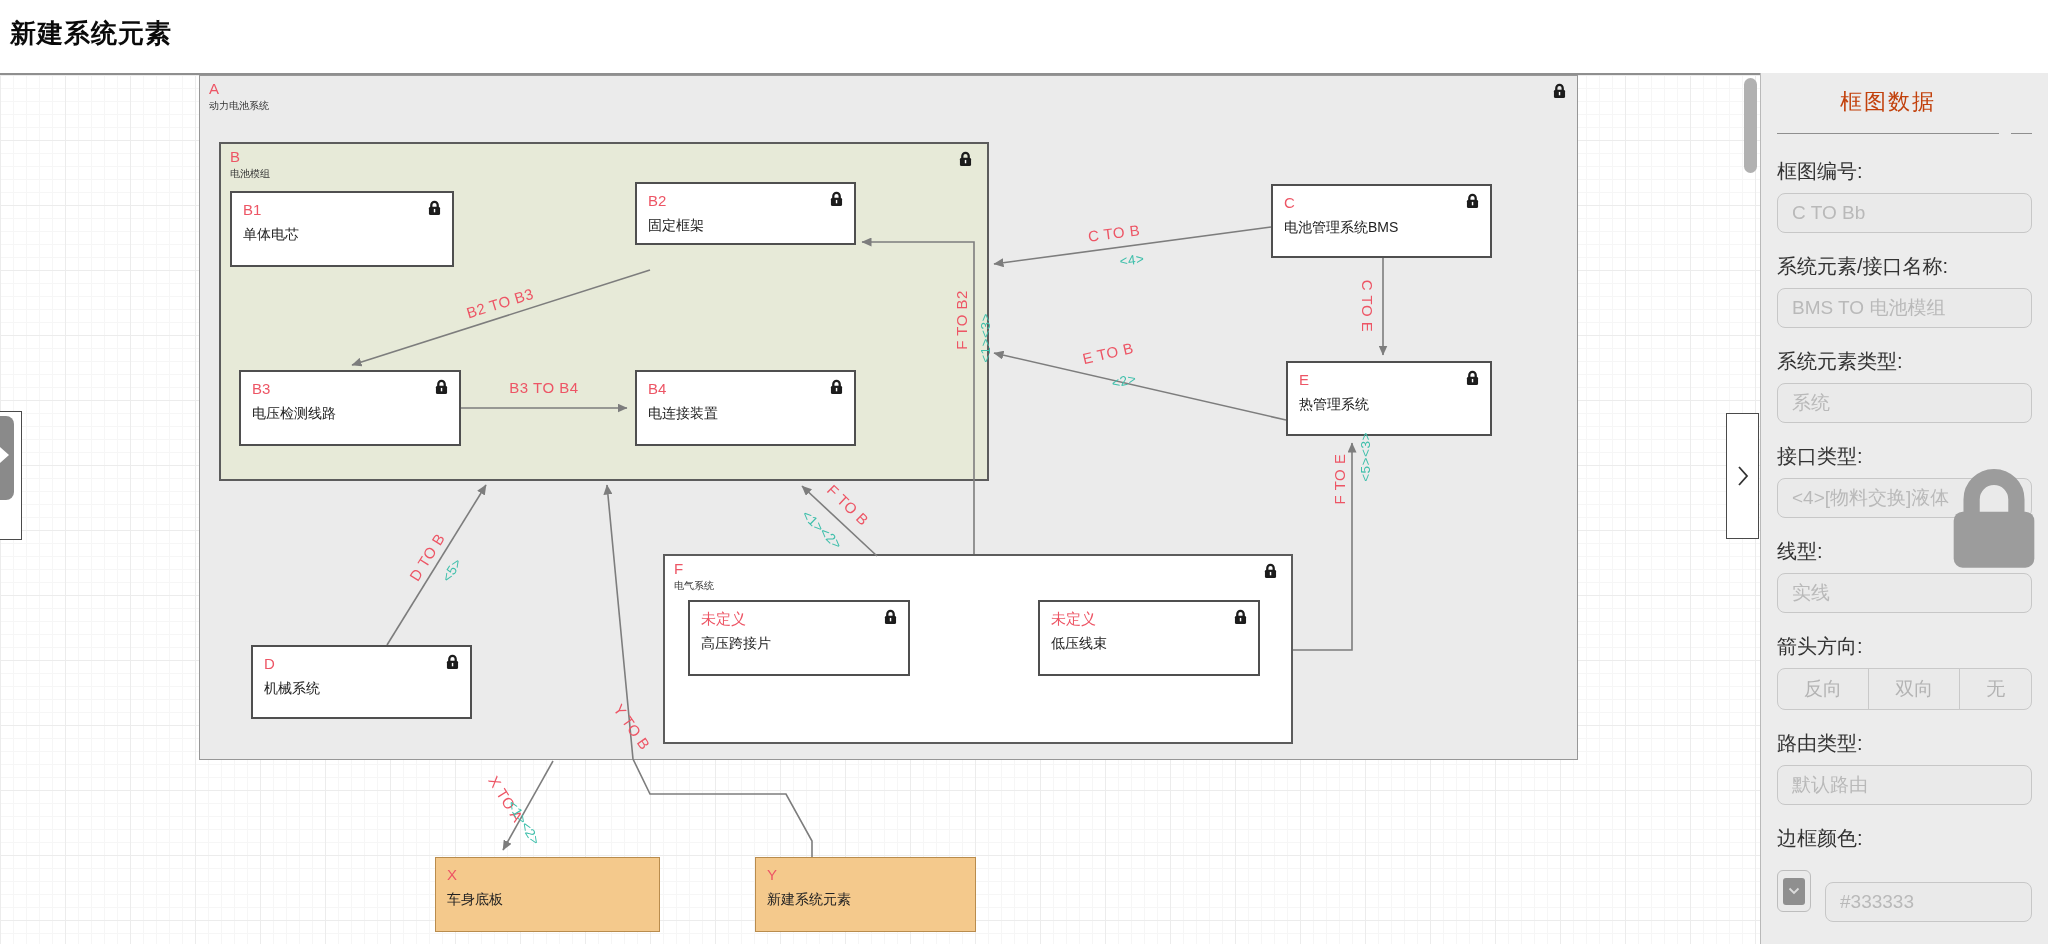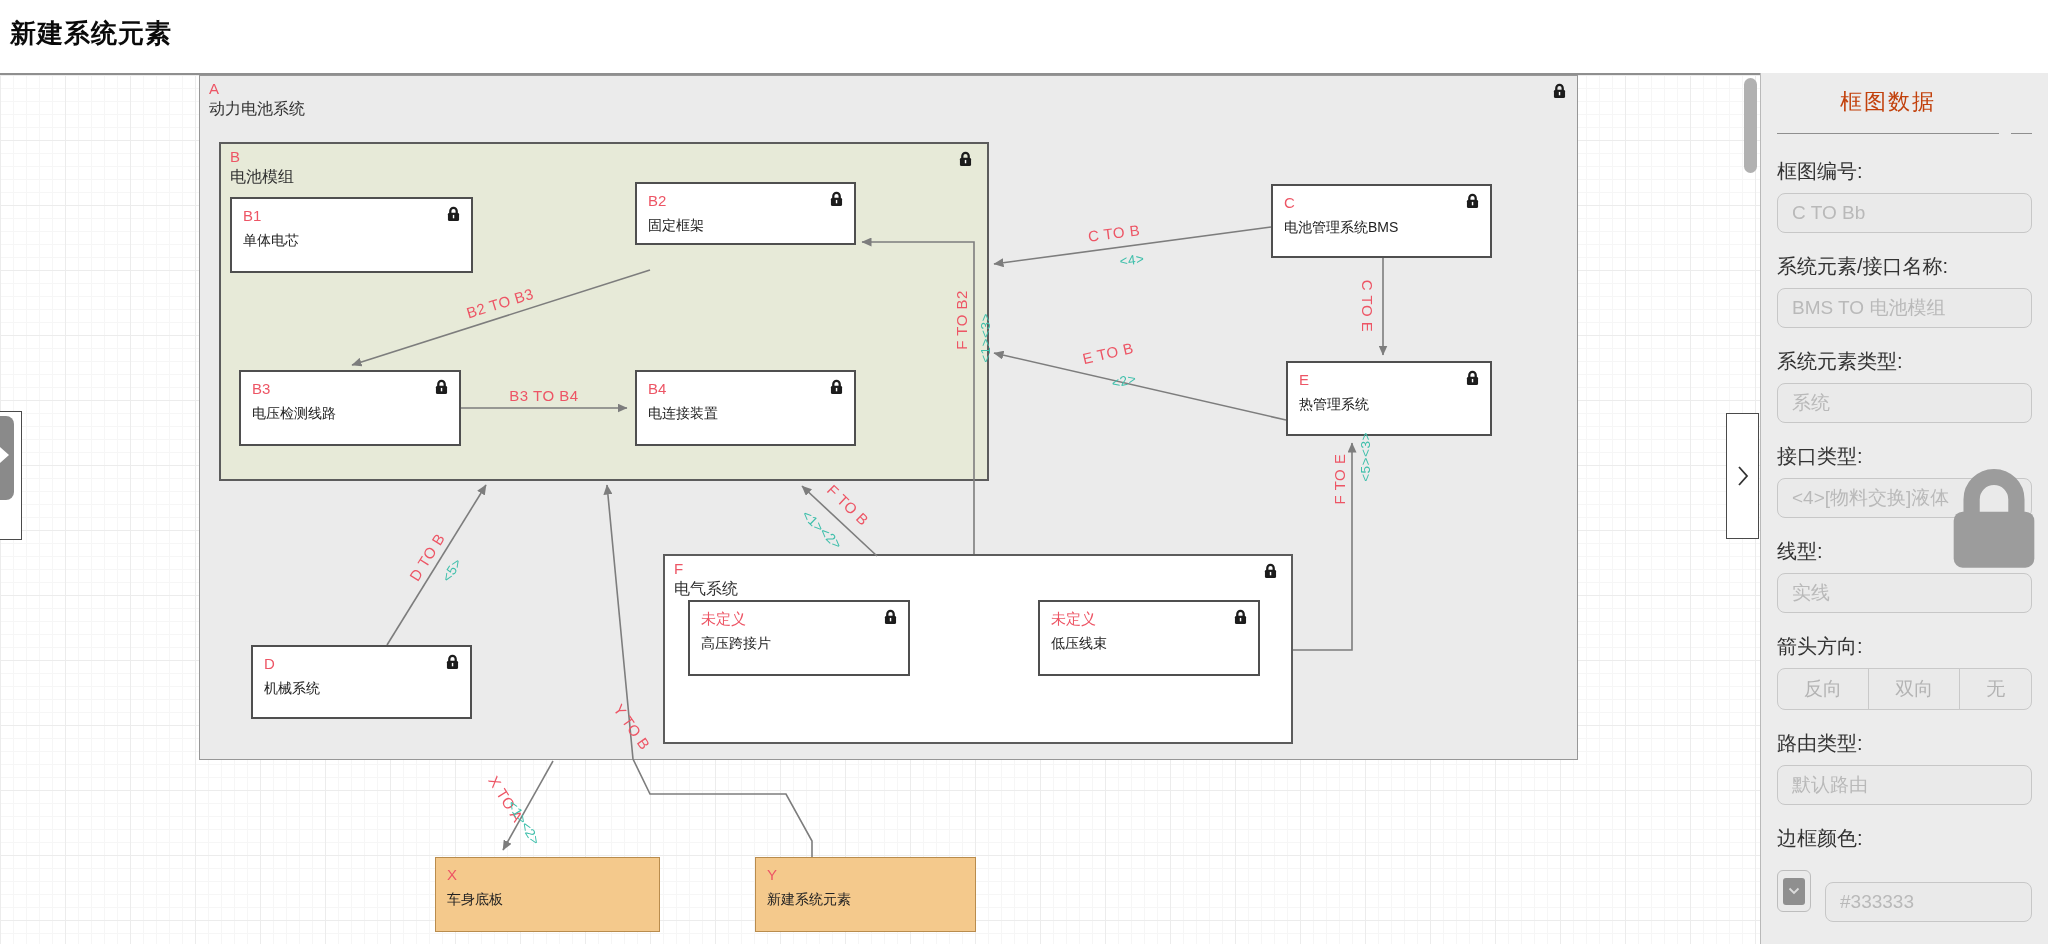--- a/index.html
+++ b/index.html
@@ -25,21 +25,21 @@
   }
   .node{position:absolute;box-sizing:border-box;}
   .container-a{background:#ebebeb;border:1.5px solid #979797;}
   .container-b{background:#e7ead8;border:2px solid #5c5c5c;}
   .container-f{background:#ffffff;border:2px solid #5c5c5c;}
   .leaf{background:#ffffff;border:2px solid #4f4f4f;}
   .orange{background:#f4c98c;border:1.5px solid #b98c4d;}
   .nid{position:absolute;top:8px;left:11px;font-size:15px;color:#ed5565;}
   .nname{position:absolute;top:33px;left:11px;font-size:14px;color:#222;}
   .cid{position:absolute;top:4px;left:9px;font-size:15px;color:#ed5565;}
-  .cname{position:absolute;top:23px;left:9px;font-size:16px;color:#333;}
+  .cname{position:absolute;top:23px;left:9px;font-size:10px;color:#333;}
   .lock{position:absolute;top:7px;right:9px;width:17px;height:16px;color:#1c1c1c;}
   
   svg.edges{position:absolute;left:0;top:0;width:1760px;height:871px;overflow:visible;}
   .elabel{position:absolute;white-space:nowrap;font-size:15px;color:#ed5565;letter-spacing:.5px;}
   .etag{position:absolute;white-space:nowrap;font-size:13.5px;color:#3fbfab;letter-spacing:.5px;}
   
   .vthumb{position:absolute;left:1744px;top:3px;width:13px;height:95px;background:#b1b1b1;border-radius:7px;}
   .side-toggle{
     position:absolute;left:1726px;top:338px;width:33px;height:126px;background:#fff;
     border:1.5px solid #4a4a4a;box-sizing:border-box;display:flex;align-items:center;justify-content:center;
@@ -140,21 +140,21 @@
       <line x1="1286" y1="345" x2="994" y2="278" marker-end="url(#ah)"></line>
       <polyline points="974,479 974,167 862,167" marker-end="url(#ah)"></polyline>
       <line x1="877" y1="481" x2="802" y2="411" marker-end="url(#ah)"></line>
       <line x1="387" y1="570" x2="486" y2="410" marker-end="url(#ah)"></line>
       <line x1="553" y1="686" x2="503" y2="775" marker-end="url(#ah)"></line>
       <polyline points="812,782 812,766 786,719 650,719 633,684 607,410" marker-end="url(#ah)"></polyline>
       <polyline points="1293,575 1352,575 1352,368" marker-end="url(#ah)"></polyline>
     </g>
   </svg>
 
-  <div class="node leaf" style="left:230px;top:122px;width:243px;height:76px;">
+  <div class="node leaf" style="left:230px;top:116px;width:224px;height:76px;">
     <span class="nid">B1</span>
     <span class="nname">单体电芯</span>
     <svg class="lock">
         <use href="#icon-lock"></use>
       </svg>
   </div>
   <div class="node leaf" style="left:635px;top:107px;width:221px;height:63px;text-align:center;">
     <span class="nid">B2</span>
     <span class="nname">固定框架</span>
     <svg class="lock">
@@ -213,21 +213,21 @@
   <div class="node orange" style="left:435px;top:782px;width:225px;height:75px;">
     <span class="nid">X</span>
     <span class="nname">车身底板</span>
   </div>
   <div class="node orange" style="left:755px;top:782px;width:221px;height:75px;">
     <span class="nid">Y</span>
     <span class="nname">新建系统元素</span>
   </div>
 
   <div class="elabel" style="left:500px;top:228px;transform:translate(-50%,-50%) rotate(-17deg);">B2 TO B3</div>
-  <div class="elabel" style="left:544px;top:320px;transform:translate(-50%,-50%);">B3 TO B4</div>
+  <div class="elabel" style="left:544px;top:312px;transform:translate(-50%,-50%);">B3 TO B4</div>
   <div class="elabel" style="left:1114px;top:158px;transform:translate(-50%,-50%) rotate(-7deg);">C TO B</div>
   <div class="etag" style="left:1132px;top:185px;transform:translate(-50%,-50%) rotate(-7deg);">&lt;4&gt;</div>
   <div class="elabel" style="left:1367px;top:231px;transform:translate(-50%,-50%) rotate(90deg);">C TO E</div>
   <div class="elabel" style="left:1108px;top:278px;transform:translate(-50%,-50%) rotate(-13deg);">E TO B</div>
   <div class="etag" style="left:1124px;top:306px;transform:translate(-50%,-50%) rotate(-13deg);">&lt;2&gt;</div>
   <div class="elabel" style="left:961px;top:245px;transform:translate(-50%,-50%) rotate(-90deg);">F TO B2</div>
   <div class="etag" style="left:985px;top:263px;transform:translate(-50%,-50%) rotate(-90deg);">&lt;1&gt;&lt;3&gt;</div>
   <div class="elabel" style="left:848px;top:430px;transform:translate(-50%,-50%) rotate(44deg);">F TO B</div>
   <div class="etag" style="left:822px;top:455px;transform:translate(-50%,-50%) rotate(44deg);">&lt;1&gt;&lt;2&gt;</div>
   <div class="elabel" style="left:427px;top:482px;transform:translate(-50%,-50%) rotate(-58deg);">D TO B</div>

